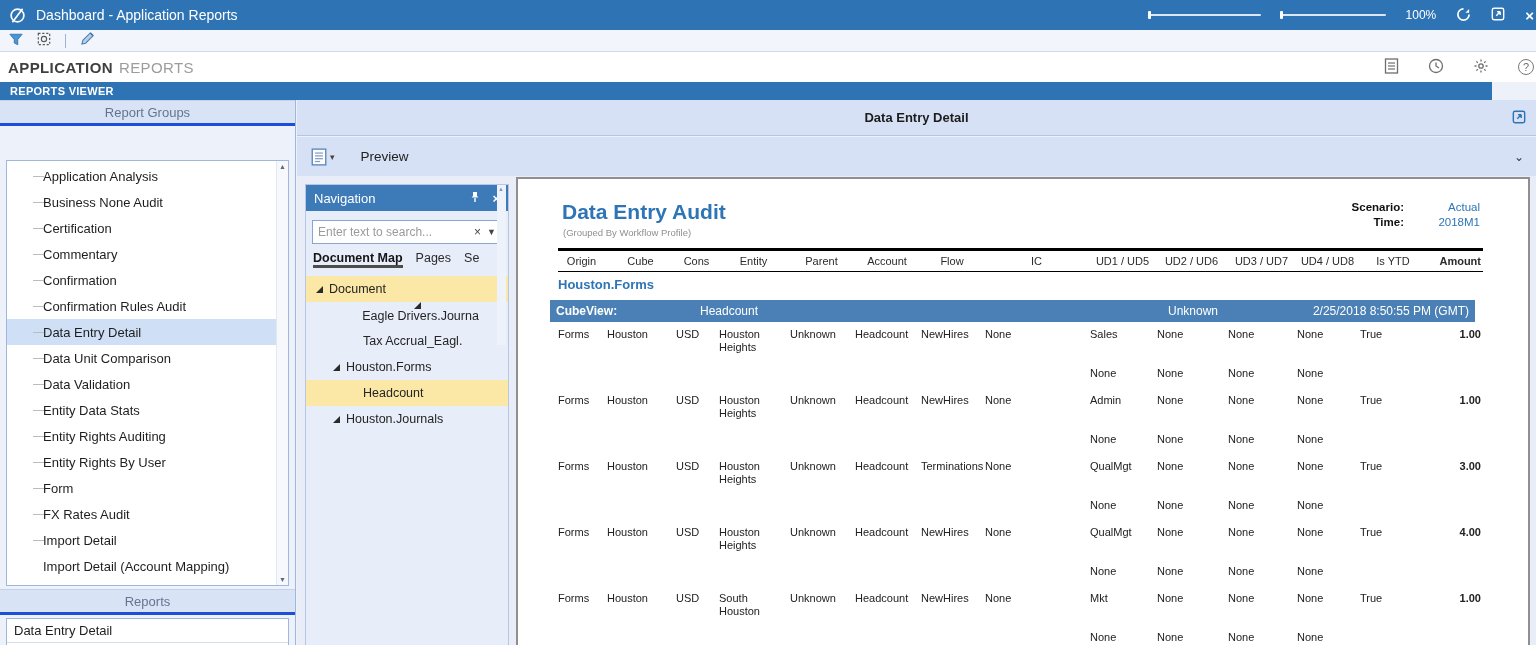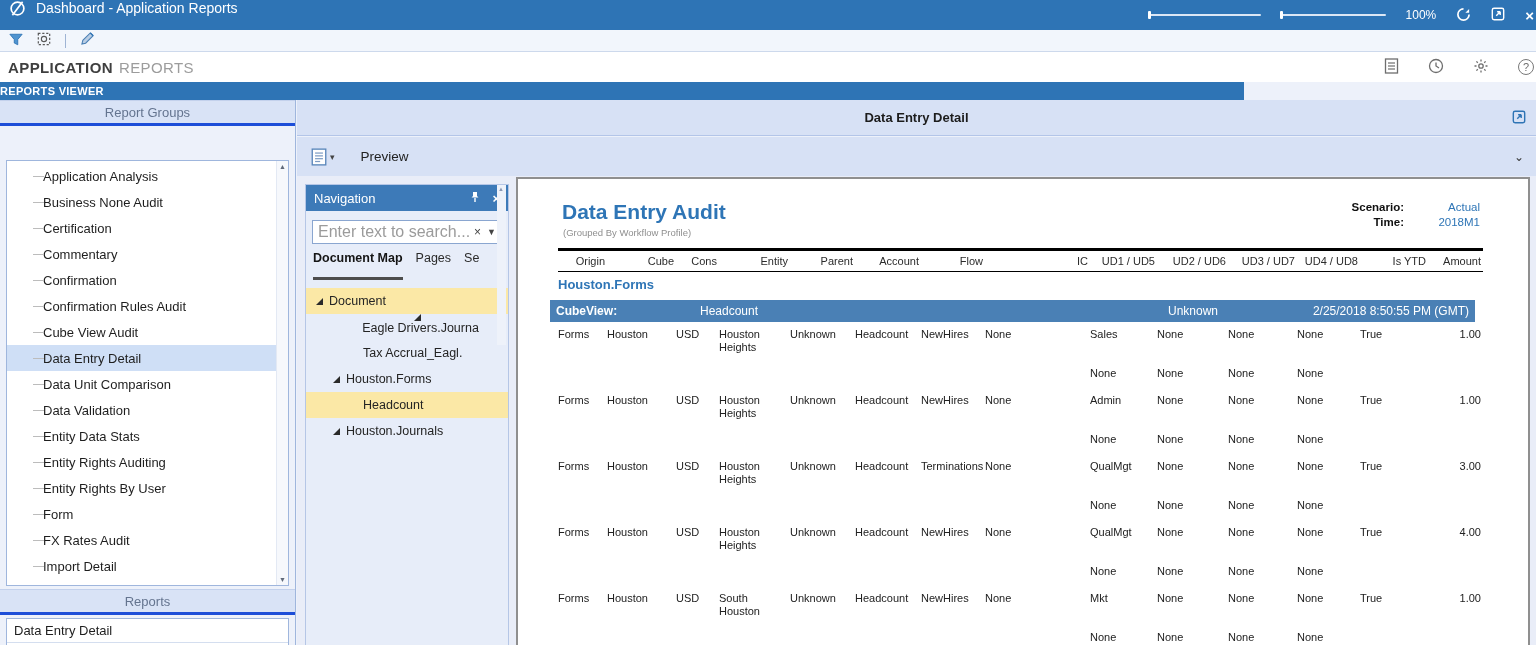--- a/index.html
+++ b/index.html
@@ -3,21 +3,21 @@
 <meta charset="utf-8">
 <style>
   * { margin:0; padding:0; box-sizing:border-box; }
   html,body { background:#fff; }
   #app {
     position:relative; width:1536px; height:645px; overflow:hidden;
     font-family:"Liberation Sans", sans-serif; background:#edf1fa;
   }
   
   .titlebar { position:absolute; left:0; top:0; width:1536px; height:30px;
-    background:#2e74b5; color:#fff; display:flex; }
+    background:#2e74b5; color:#fff; display:flex; align-items:center; }
   .logo { width:17px; height:17px; margin-left:9px; flex:0 0 auto; }
   .tb-title { font-size:14px; margin-left:10px; font-weight:normal; }
   .tb-right { margin-left:auto; display:flex; align-items:center; gap:20px; padding-right:2px; }
   .slider { position:relative; height:2px; background:#dce7f5; border-radius:1px; }
   .slider .handle { position:absolute; left:-1px; top:-3px; width:3px; height:8px; background:#fff; border-radius:1px; }
   .s1 { width:112px; } .s2 { width:105px; }
   .zoom-pct { font-size:12px; color:#fff; }
   .tb-ic { color:#fff; font-size:15px; line-height:1; cursor:default; }
   
   .qtoolbar { position:absolute; left:0; top:30px; width:1536px; height:22px;
@@ -26,22 +26,22 @@
   
   .appheader { position:absolute; left:0; top:52px; width:1536px; height:30px; background:#fff;
     display:flex; align-items:center; padding:0 8px; }
   .ah-primary { font-size:15px; font-weight:bold; color:#3f3f3f; letter-spacing:.4px; }
   .ah-secondary { font-size:15px; color:#9c9c9c; letter-spacing:.4px; margin-left:6px; }
   .ah-icons { margin-left:auto; display:flex; align-items:center; gap:29px; color:#6e6e6e; padding-right:0; }
   .ah-icons .ic { font-size:15px; line-height:1; color:#6e6e6e; }
   .qmark { width:16px; height:16px; border:1px solid #787878; border-radius:50%;
     font-size:11px; display:flex; align-items:center; justify-content:center; color:#6e6e6e; margin-right:-6px; }
   
-  .rvbar { position:absolute; left:0; top:82px; width:1244px; height:18px; background:#2e74b5;
-    color:#fff; font-size:11px; font-weight:bold; line-height:18px; padding-left:0; letter-spacing:.3px; }
+  .rvbar { position:absolute; left:0; top:82px; width:1492px; height:18px; background:#2e74b5;
+    color:#fff; font-size:11px; font-weight:bold; line-height:18px; padding-left:10px; letter-spacing:.3px; }
   
   .main { position:absolute; left:0; top:100px; width:1536px; height:545px; background:#edf1fa; }
   
   .sidebar { position:absolute; left:0; top:0; width:296px; height:545px; border-right:1px solid #9fb6dd; background:#edf1fa; }
   .caption { height:26px; background:#d9e3f6; border-top:1px solid #c3d1ec; border-bottom:3px solid #1d4ed8;
     display:flex; align-items:center; justify-content:center; font-size:13px; color:#64748f; }
   .filter-wrap { margin:5px 6px 4px 6px; }
   .filter-wrap input { width:100%; height:24px; border:1px solid #9fb6dd; padding:0 8px; font-size:13px;
     font-style:italic; color:#555; font-family:"Liberation Sans",sans-serif; outline:none; background:#fff; }
   .filter-wrap input::placeholder { color:#8a93a8; font-style:italic; }
@@ -64,54 +64,54 @@
   .doc-btn { margin-left:14px; display:flex; align-items:center; gap:3px; }
   .preview-lbl { margin-left:26px; font-size:13.5px; color:#222; }
   .pv-chevron { margin-left:auto; margin-right:12px; font-size:12px; color:#3a3a3a; }
   .preview-area { position:absolute; left:0; top:76px; right:0; bottom:0; background:#e9edf8; overflow:hidden; }
   
   .navpanel { position:absolute; left:8px; top:8px; width:204px; bottom:-2px; background:#e7edf9; border:1px solid #b5c6e6; }
   .nav-header { height:26px; background:#3d7ab8; color:#fff; font-size:13px; display:flex; align-items:center; padding:0 8px; }
   .nav-header .hsp { margin-left:auto; display:flex; gap:12px; align-items:center; }
   .nav-header .x { font-size:13px; font-weight:bold; }
   .nav-search { margin:9px 6px 7px 6px; height:24px; background:#fff; border:1px solid #8aa6d0; display:flex; align-items:center; padding:0 5px; }
-  .nav-search input { flex:1; border:none; outline:none; font-size:16px; color:#b91c1c; font-family:"Liberation Sans",sans-serif; min-width:0; }
+  .nav-search input { flex:1; border:none; outline:none; font-size:12px; color:#b91c1c; font-family:"Liberation Sans",sans-serif; min-width:0; }
   .nav-search input::placeholder { color:#9b9b9b; }
   .nav-search .sx { font-size:12px; color:#444; margin-right:6px; }
   .nav-search .sd { font-size:9px; color:#444; }
   .nav-tabs { display:flex; gap:13px; margin:2px 0 0 7px; font-size:12.5px; color:#2b2b2b; white-space:nowrap; overflow:hidden; }
-  .nav-tab { padding-bottom:12px; }
+  .nav-tab { padding-bottom:0; }
   .nav-tab.active { font-weight:bold; color:#151515; border-bottom:3px solid #4d4d4d; }
   .nav-tree { position:relative; margin-top:8px; }
   .nav-row { position:relative; height:26px; display:flex; align-items:center; font-size:12.5px; color:#242424; white-space:nowrap; overflow:hidden; }
   .nav-row.hl { background:#fbe8a6; }
   .exp { width:0; height:0; border-bottom:7px solid #2a2a2a; border-left:7px solid transparent; margin-right:6px; flex:0 0 auto; }
   .nav-vscroll { position:absolute; right:2px; top:0; width:9px; height:160px; background:#eef2fa; }
   .nav-vscroll .up { position:absolute; top:1px; left:1px; font-size:6px; color:#8a97b3; }
   
   .page { position:absolute; left:219px; top:1px; width:1014px; height:640px; background:#fff; border:2px solid #8f8f8f; }
   .r-title { margin:21px 0 0 44px; font-size:21px; font-weight:bold; color:#2e75b6; }
   .r-sub { margin:3px 0 0 45px; font-size:9.5px; color:#8f8f8f; }
   .scen { position:absolute; top:22px; right:48px; display:grid; grid-template-columns:auto 62px; column-gap:14px; row-gap:3px; font-size:11.5px; }
   .scen .lab { font-weight:bold; color:#101010; text-align:right; }
   .scen .val { color:#2e75b6; text-align:right; }
   table.rt { border-collapse:collapse; table-layout:fixed; width:925px; margin-left:40px; font-size:11px; color:#222; font-family:"Liberation Sans",sans-serif; }
   .rt-head { margin-top:10px; }
-  .rt thead th { text-align:right; font-weight:normal; color:#2b2b2b; padding:4px 2px 4px 0;
+  .rt thead th { text-align:center; font-weight:normal; color:#2b2b2b; padding:4px 2px 4px 0;
     border-top:3px solid #000; border-bottom:1px solid #000; white-space:nowrap; overflow:hidden; }
   .rt thead th:last-child { text-align:right; }
   .group-title { margin:5px 0 0 40px; font-size:13px; font-weight:bold; color:#2e75b6; }
   .cv-bar { position:relative; margin:8px 0 0 32px; width:925px; height:22px; background:#4a80b5; color:#fff; font-size:12px; }
   .cv-bar .cvl { position:absolute; left:6px; top:4px; font-weight:bold; }
   .cv-bar .cvn { position:absolute; left:150px; top:4px; }
   .cv-bar .cvu { position:absolute; left:618px; top:4px; }
   .cv-bar .cvt { position:absolute; right:6px; top:4px;text-align:center; }
   .rt tbody td { vertical-align:top; padding:6px 2px 2px 0; line-height:13px; }
   .rt tbody tr.sub td { padding:11px 2px 8px 0; }
-  .rt td.num, .rt th.num { text-align:right; }
+  .rt td.num, .rt th.num { text-align:right;font-weight:bold; }
 </style>
 </head>
 <body>
 
 <div id="app">
 
   <div class="titlebar">
     <svg class="logo" viewBox="0 0 20 20">
       <circle cx="10" cy="10" r="7.5" fill="none" stroke="#ffffff" stroke-width="2"></circle>
       <line x1="16" y1="2" x2="4" y2="18" stroke="#ffffff" stroke-width="2"></line>
@@ -214,24 +214,20 @@
               <span class="dash"></span>
               <span class="lbl">Commentary</span>
             </div>
             <div class="tree-item">
               <span class="dash"></span>
               <span class="lbl">Confirmation</span>
             </div>
             <div class="tree-item">
               <span class="dash"></span>
               <span class="lbl">Confirmation Rules Audit</span>
-            </div>
-            <div class="tree-item">
-              <span class="dash"></span>
-              <span class="lbl">Cube View Audit</span>
             </div>
             <div class="tree-item selected">
               <span class="dash"></span>
               <span class="lbl">Data Entry Detail</span>
             </div>
             <div class="tree-item">
               <span class="dash"></span>
               <span class="lbl">Data Unit Comparison</span>
             </div>
             <div class="tree-item">

